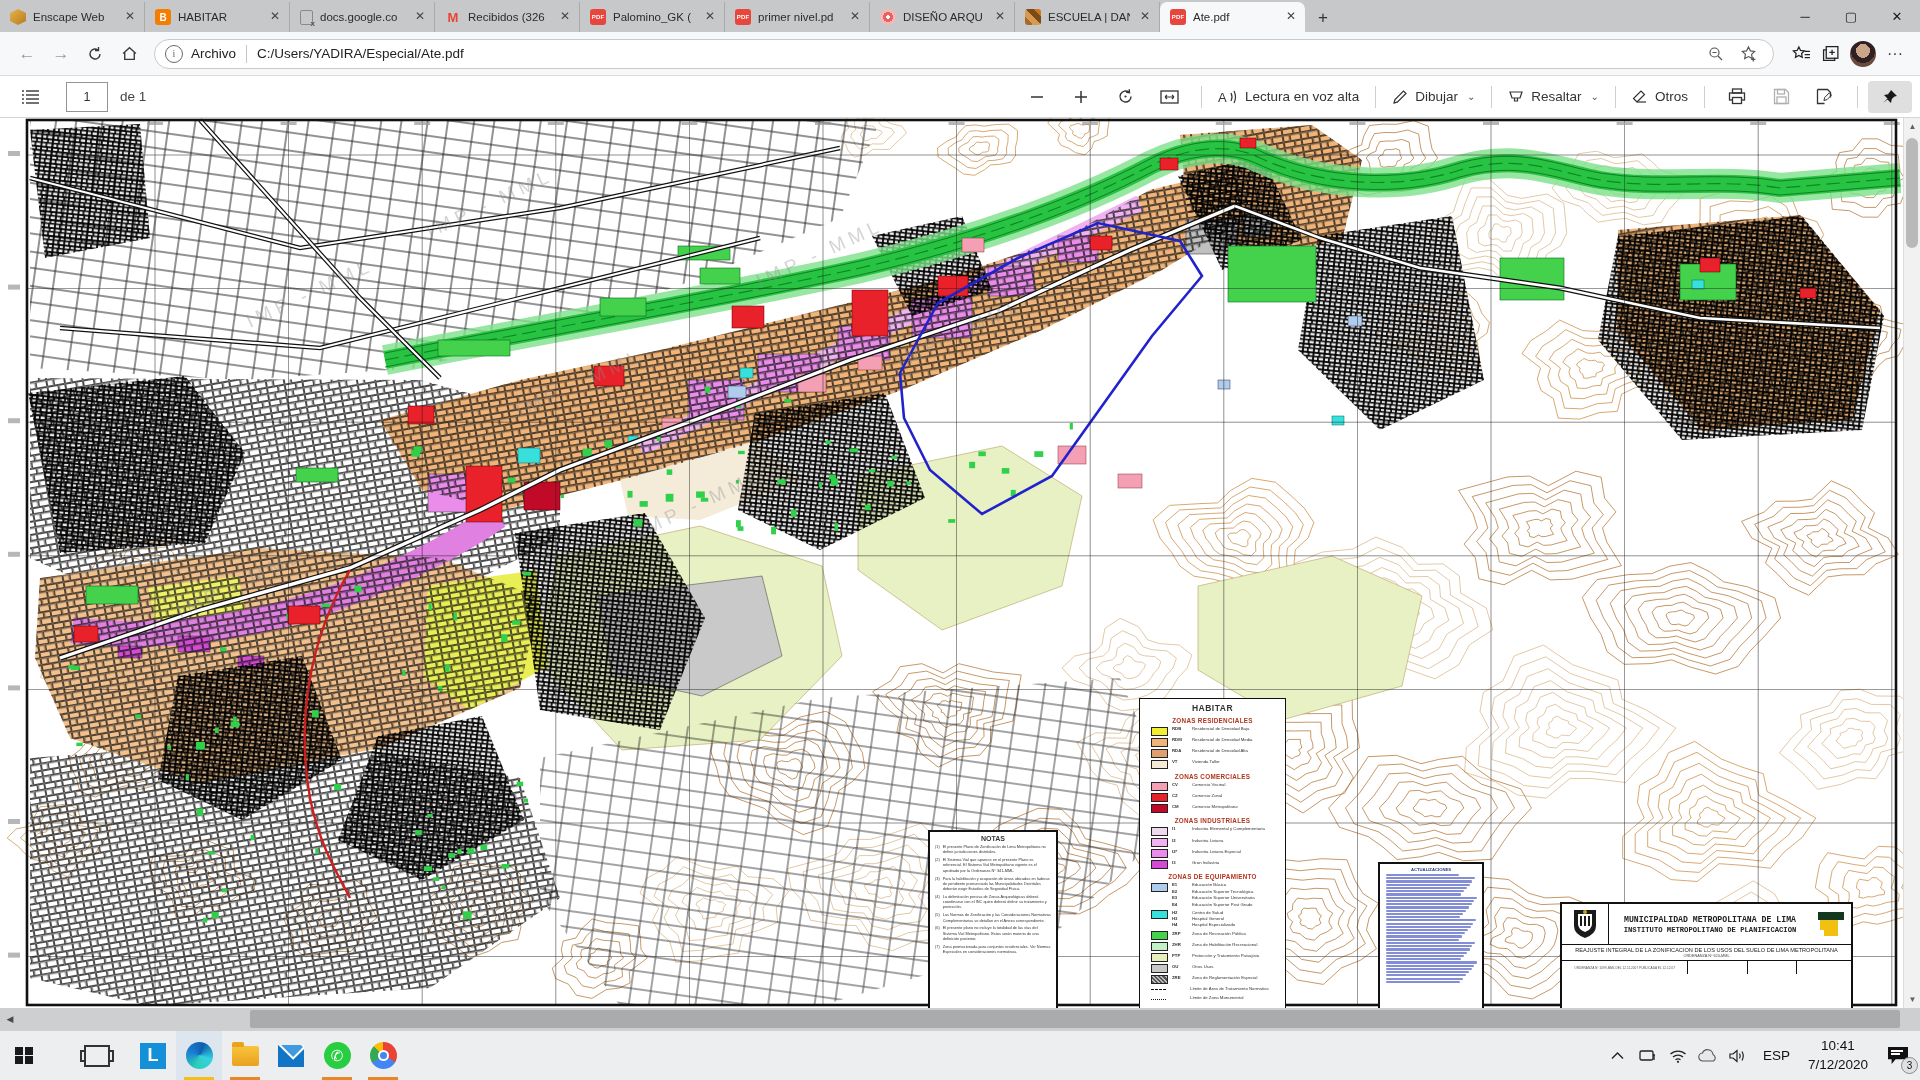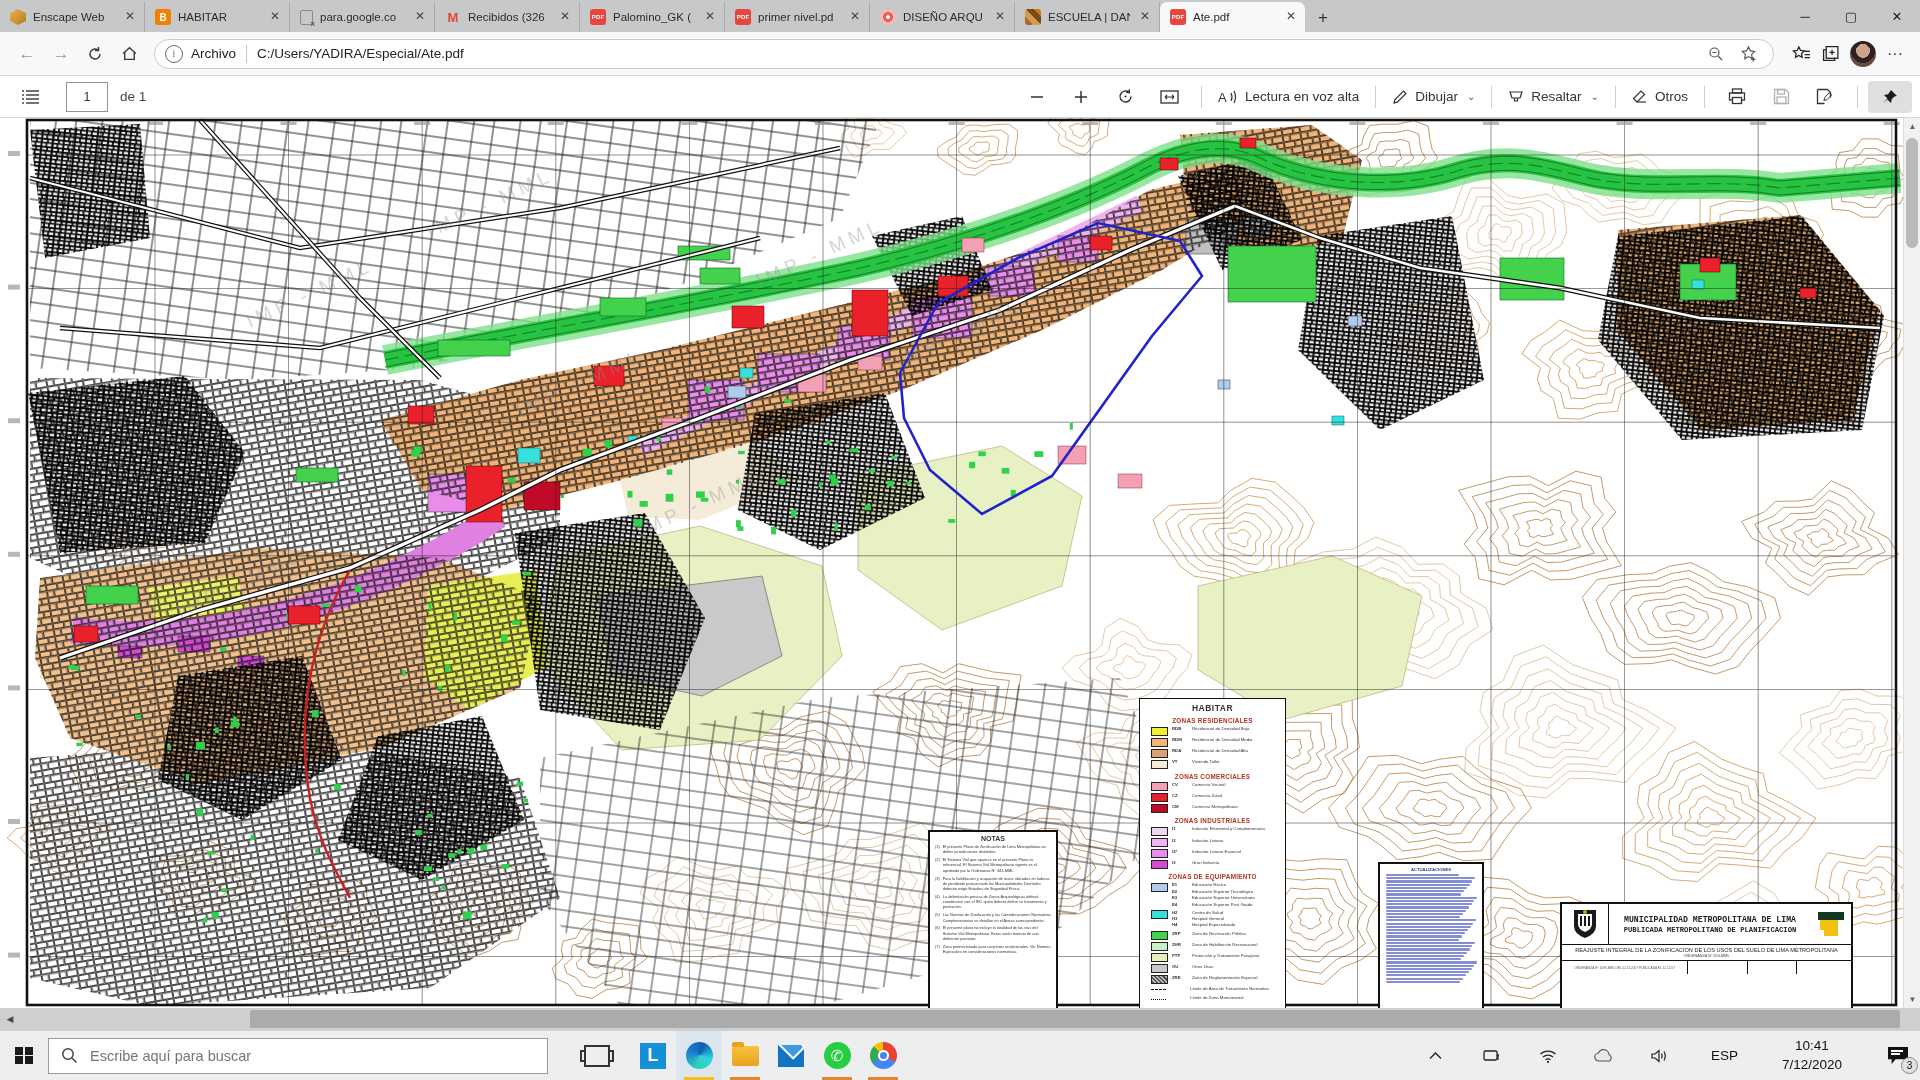--- a/index.html
+++ b/index.html
@@ -116,21 +116,21 @@
   .ico-folder:before{content:"";position:absolute;top:-4px;left:0;width:12px;height:5px;background:#e8a21e;border-radius:2px 2px 0 0;}
   .ico-mail{width:26px;height:22px;background:#1174c4;position:relative;overflow:hidden;}
   .ico-mail:before{content:"";position:absolute;left:1px;top:-9px;width:24px;height:18px;background:#3f9ae0;transform:rotate(45deg);border:2px solid #fff;box-sizing:border-box;}
   .ico-wa{width:27px;height:27px;border-radius:50%;background:#28cd41;color:#fff;font-size:15px;display:flex;align-items:center;justify-content:center;}
   .ico-chrome{width:27px;height:27px;border-radius:50%;background:conic-gradient(#ea4335 0 33%,#4285f4 33% 66%,#34a853 66% 87%,#fbbc05 87%);position:relative;}
   .ico-chrome:before{content:"";position:absolute;left:8px;top:8px;width:11px;height:11px;background:#fff;border-radius:50%;}
   .ico-chrome:after{content:"";position:absolute;left:10px;top:10px;width:7px;height:7px;background:#4285f4;border-radius:50%;}
   .taskview{width:22px;height:18px;border:2px solid #333;position:relative;background:#eceef0;}
   .taskview:before{content:"";position:absolute;left:-6px;top:3px;width:3px;height:8px;border:2px solid #333;border-right:none;}
   .taskview:after{content:"";position:absolute;right:-6px;top:3px;width:3px;height:8px;border:2px solid #333;border-left:none;}
-  .tray{margin-left:auto;display:flex;align-items:center;height:50px;gap:26px;}
+  .tray{margin-left:auto;display:flex;align-items:center;height:50px;}
   .tray-ico{width:30px;height:50px;display:flex;align-items:center;justify-content:center;color:#222;}
   .tray-lang{font-size:13.5px;color:#111;padding:0 10px;}
   .tray-clock{text-align:center;font-size:13.5px;color:#111;line-height:1.35;padding:0 8px;}
   .tray-notif{width:44px;height:50px;display:flex;align-items:center;justify-content:center;position:relative;}
   .notif-glyph{width:20px;height:17px;background:#111;clip-path:polygon(0 0,100% 0,100% 72%,38% 72%,18% 100%,18% 72%,0 72%);position:relative;}
   .notif-glyph i{position:absolute;left:3px;height:1.8px;background:#fff;display:block;}
   .badge{position:absolute;right:2px;bottom:7px;width:15px;height:15px;border-radius:50%;background:#dfe1e3;border:1px solid #8a8a8a;
     font-size:10px;display:flex;align-items:center;justify-content:center;color:#111;}
 </style>
 </head>
@@ -145,21 +145,21 @@
           <span class="title">Enscape Web</span>
           <span class="close">✕</span>
         </div>
         <div class="tab">
           <span class="fav fav-blogger">B</span>
           <span class="title">HABITAR</span>
           <span class="close">✕</span>
         </div>
         <div class="tab">
           <span class="fav fav-docs"></span>
-          <span class="title">para.google.co</span>
+          <span class="title">docs.google.co</span>
           <span class="close">✕</span>
         </div>
         <div class="tab">
           <span class="fav fav-gmail">M</span>
           <span class="title">Recibidos (326</span>
           <span class="close">✕</span>
         </div>
         <div class="tab">
           <span class="fav fav-pdf">PDF</span>
           <span class="title">Palomino_GK (</span>
@@ -1016,21 +1016,21 @@
         <div class="tb-crest">
           <svg width="28" height="32" viewBox="0 0 28 32">
               <path d="M3 2h22v16q0 8-11 12Q3 26 3 18z" fill="#1a1a1a"></path>
               <path d="M7 6h14v10q0 5-7 8-7-3-7-8z" fill="#fff"></path>
               <path d="M9 8h2v10h-2zM13 8h2v10h-2zM17 8h2v10h-2z" fill="#1a1a1a"></path>
               <circle cx="14" cy="4" r="2" fill="#c8a020"></circle>
             </svg>
         </div>
         <div class="tb-org">
           <div class="l1">MUNICIPALIDAD METROPOLITANA DE LIMA</div>
-          <div class="l2">PUBLICADA METROPOLITANO DE PLANIFICACION</div>
+          <div class="l2">INSTITUTO METROPOLITANO DE PLANIFICACION</div>
         </div>
         <div class="tb-logo">
           <svg width="30" height="28" viewBox="0 0 30 28">
               <rect x="2" y="2" width="26" height="8" fill="#14381e"></rect>
               <rect x="8" y="10" width="14" height="16" fill="#f2c010"></rect>
               <rect x="4" y="10" width="4" height="10" fill="#f2c010"></rect>
             </svg>
         </div>
       </div>
       <div class="tb-row2">
@@ -1059,27 +1059,20 @@
 
   <div class="taskbar">
     <div class="startbtn">
       <div class="winlogo">
           <div></div>
           <div></div>
           <div></div>
           <div></div>
         </div>
     </div>
-    <div class="searchbox">
-      <svg width="17" height="17" viewBox="0 0 17 17">
-          <circle cx="7" cy="7" r="5.2" fill="none" stroke="#444" stroke-width="1.5"></circle>
-          <path d="M11 11l4.5 4.5" stroke="#444" stroke-width="1.5"></path>
-        </svg>
-      <input placeholder="Escribe aquí para buscar" style="">
-    </div>
     <div class="tb-ico" style="margin-left:26px">
         <div class="taskview"></div>
       </div>
     <div class="tb-ico" style="margin-left:10px">
         <div class="ico-l">L</div>
       </div>
     <div class="tb-ico hl">
         <div class="ico-edge"></div>
         <div class="under" style="background:#f2c018"></div>
       </div>

